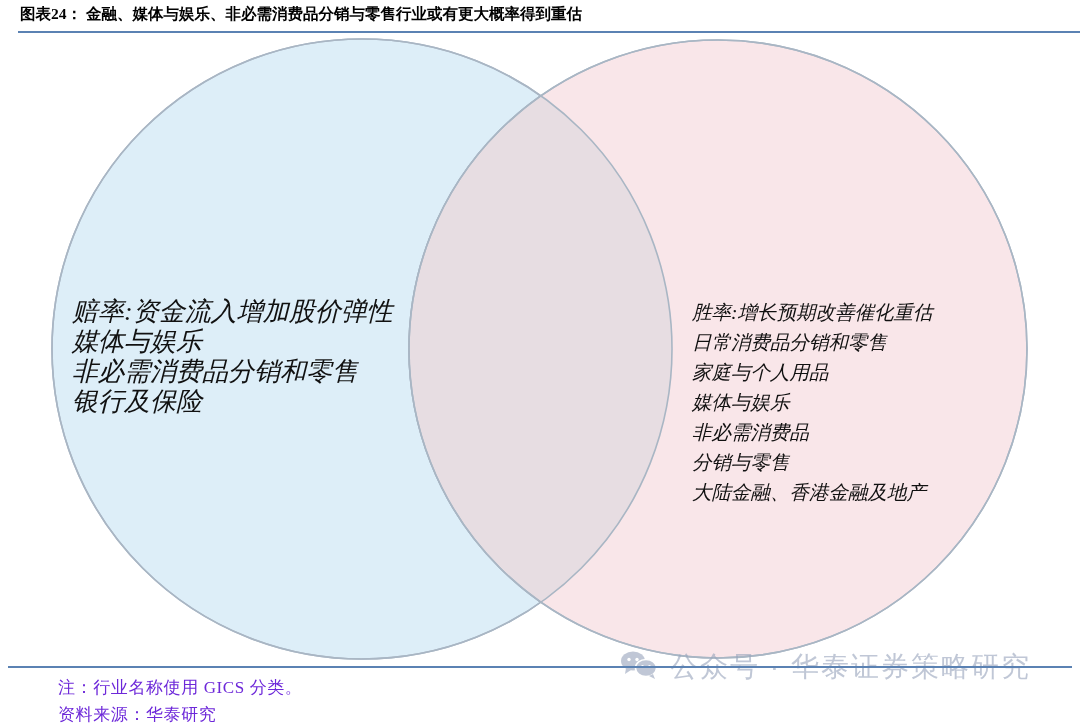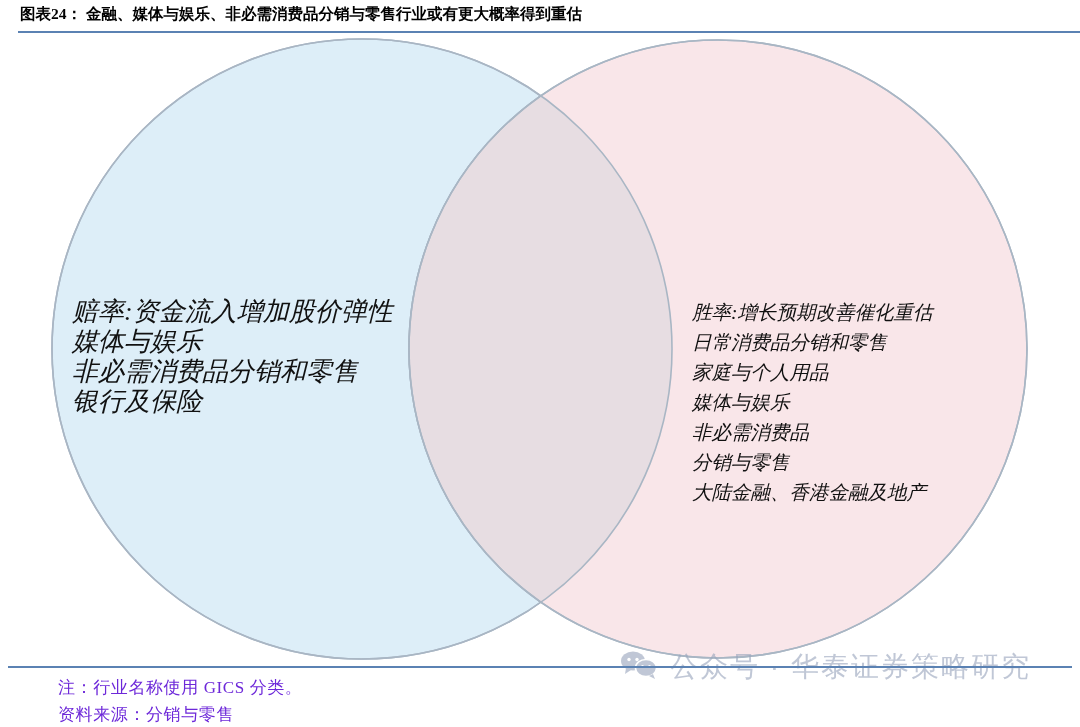--- a/index.html
+++ b/index.html
@@ -181,13 +181,13 @@
       <polygon points="33,25 35,30 29,27" fill="#9aa6bd"></polygon>
       <circle cx="22.5" cy="17.5" r="1.5" fill="#ffffff"></circle>
       <circle cx="29.5" cy="17.5" r="1.5" fill="#ffffff"></circle>
     </svg>
   </span>
   <span id="watermark-label">公众号 · 华泰证券策略研究</span>
 </div>
 
 <div id="footer-rule"></div>
 <div class="footer-note" id="note-line">注：行业名称使用 GICS 分类。</div>
-<div class="footer-note" id="source-line">资料来源：分销与零售</div>
+<div class="footer-note" id="source-line">资料来源：华泰研究</div>
 
 </body></html>

